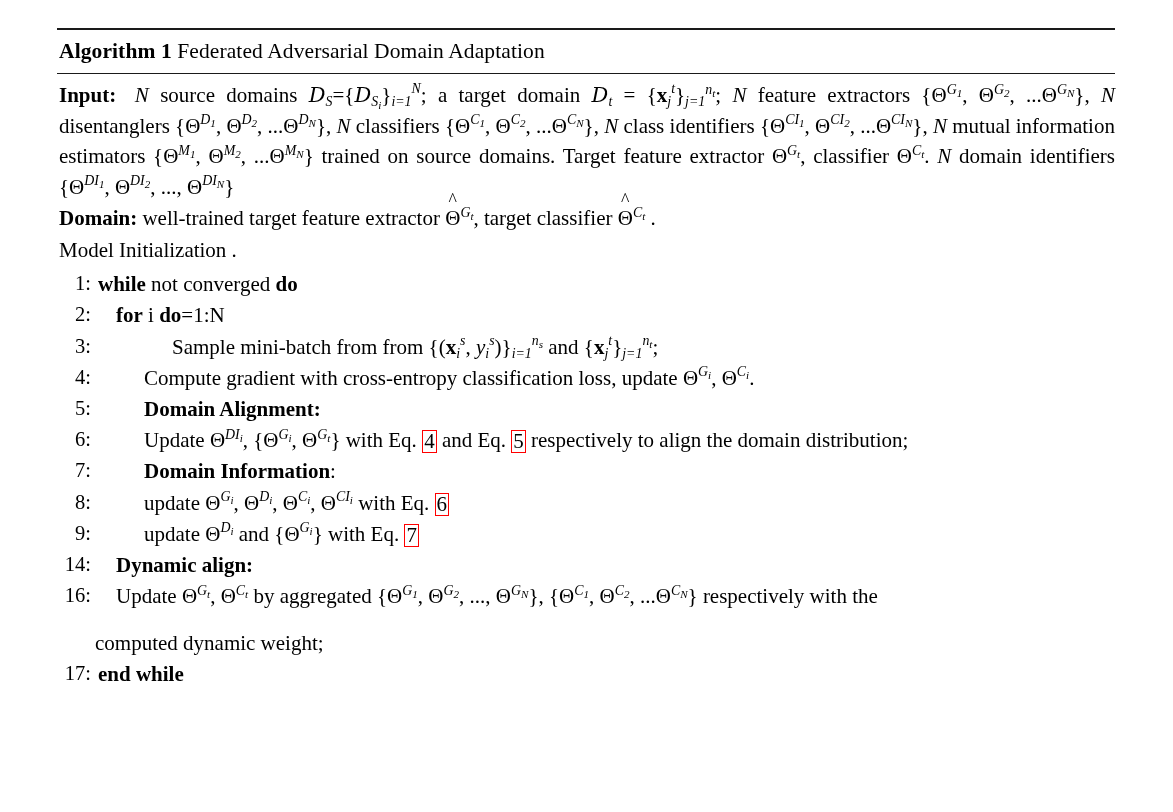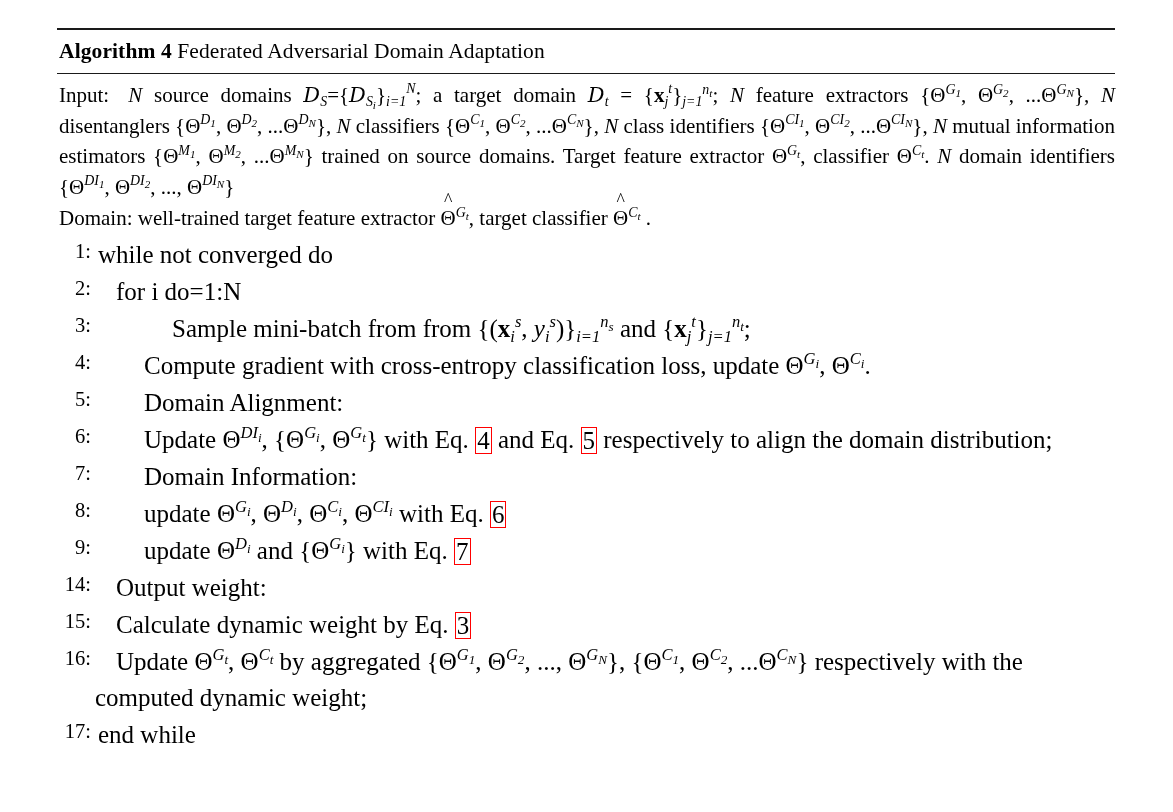--- a/index.html
+++ b/index.html
@@ -45,21 +45,21 @@
     font-size: 21px;
     line-height: 1.455;
   }
   .para {
     text-align: justify;
     text-justify: inter-word;
     margin: 0 0 0 2px;
     padding: 0;
   }
   .para.io { margin-bottom: 1px; }
-  .kw { font-weight: normal; }
+  .kw { font-weight: bold; }
 
   
   .steps {
     margin: 3px 0 0 0;
     padding: 0;
     list-style: none;
   }
   .step {
     display: flex;
     align-items: flex-start;
@@ -69,26 +69,26 @@
   }
   .step-num {
     flex: 0 0 auto;
     width: 34px;
     text-align: right;
     padding-right: 7px;
     font-size: 20.5px;
   }
   .step-text {
     flex: 1 1 auto;
-    font-size: 25px;
+    font-size: 21px;
   }
   .ind1 { padding-left: 18px; }
   .ind2 { padding-left: 46px; }
   .ind3 { padding-left: 74px; }
-  .wrapline { display: block; margin-left: -21px; }
+  .wrapline { display: block; margin-left: -21px; margin-top: 16px; }
 
   
   .mi {
     font-family: "Liberation Serif", "DejaVu Serif", serif;
     font-style: italic;
   }
   .mup {
     font-family: "Liberation Serif", "DejaVu Serif", serif;
     font-style: normal;
   }
@@ -131,38 +131,39 @@
   .sp { display: inline-block; width: 0.35em; }
 </style>
 </head>
 <body>
 
 <div id="algo-block">
 
   <div class="rule-thick"></div>
 
   <div class="algo-title">
-    <span class="kw">Algorithm 4</span>
+    <span class="kw">Algorithm 1</span>
     <span>Federated Adversarial Domain Adaptation</span>
   </div>
 
   <div class="rule-thin"></div>
 
   <div class="algo-body">
 
     <div class="para io">
       <span class="kw">Input:</span><span class="sp"></span>
       <span><span class="mi">N</span> source domains <span class="cal">D</span><sub class="mi">S</sub>={<span class="cal">D</span><sub class="mi">S<sub class="nested mi">i</sub></sub>}<sub class="mi">i=1</sub><sup class="mi">N</sup>; a target domain <span class="cal">D</span><sub class="mi">t</sub> <span class="mup">=</span> {<span class="mbf">x</span><sub class="mi">j</sub><sup class="mi">t</sup>}<sub class="mi">j=1</sub><sup class="mi">n<sub class="nested mi">t</sub></sup>; <span class="mi">N</span> feature extractors {Θ<sup class="mi">G<sub class="nested mi">1</sub></sup>,&nbsp;Θ<sup class="mi">G<sub class="nested mi">2</sub></sup>,&nbsp;...Θ<sup class="mi">G<sub class="nested mi">N</sub></sup>}, <span class="mi">N</span> disentanglers {Θ<sup class="mi">D<sub class="nested mi">1</sub></sup>,&nbsp;Θ<sup class="mi">D<sub class="nested mi">2</sub></sup>,&nbsp;...Θ<sup class="mi">D<sub class="nested mi">N</sub></sup>}, <span class="mi">N</span> classifiers {Θ<sup class="mi">C<sub class="nested mi">1</sub></sup>,&nbsp;Θ<sup class="mi">C<sub class="nested mi">2</sub></sup>,&nbsp;...Θ<sup class="mi">C<sub class="nested mi">N</sub></sup>}, <span class="mi">N</span> class identifiers {Θ<sup class="mi">CI<sub class="nested mi">1</sub></sup>,&nbsp;Θ<sup class="mi">CI<sub class="nested mi">2</sub></sup>,&nbsp;...Θ<sup class="mi">CI<sub class="nested mi">N</sub></sup>}, <span class="mi">N</span> mutual information estimators {Θ<sup class="mi">M<sub class="nested mi">1</sub></sup>,&nbsp;Θ<sup class="mi">M<sub class="nested mi">2</sub></sup>,&nbsp;...Θ<sup class="mi">M<sub class="nested mi">N</sub></sup>} trained on source domains. Target feature extractor Θ<sup class="mi">G<sub class="nested mi">t</sub></sup>, classifier Θ<sup class="mi">C<sub class="nested mi">t</sub></sup>. <span class="mi">N</span> domain identifiers {Θ<sup class="mi">DI<sub class="nested mi">1</sub></sup>,&nbsp;Θ<sup class="mi">DI<sub class="nested mi">2</sub></sup>,&nbsp;...,&nbsp;Θ<sup class="mi">DI<sub class="nested mi">N</sub></sup>}</span>
     </div>
 
     <div class="para io">
       <span class="kw">Domain:</span>
       <span>well-trained target feature extractor <span class="hat">Θ<span class="hatmark">^</span></span><sup class="mi">G<sub class="nested mi">t</sub></sup>, target classifier <span class="hat">Θ<span class="hatmark">^</span></span><sup class="mi">C<sub class="nested mi">t</sub></sup> .</span>
     </div>
 
+    <div class="para">Model Initialization .</div>
 
     <div class="steps">
 
       <div class="step">
         <div class="step-num">1:</div>
         <div class="step-text"><span class="kw">while</span> not converged <span class="kw">do</span></div>
       </div>
 
       <div class="step">
         <div class="step-num">2:</div>
@@ -203,27 +204,23 @@
         <div class="step-num">9:</div>
         <div class="step-text ind2">update Θ<sup class="mi">D<sub class="nested mi">i</sub></sup> and {Θ<sup class="mi">G<sub class="nested mi">i</sub></sup>} with Eq.&nbsp;<span class="eqref">7</span></div>
       </div>
 
 
 
 
 
       <div class="step">
         <div class="step-num">14:</div>
-        <div class="step-text ind1"><span class="kw">Output weight:</span></div>
-      </div>
-
-      <div class="step">
-        <div class="step-num">15:</div>
-        <div class="step-text ind1">Calculate dynamic weight by Eq.&nbsp;<span class="eqref">3</span></div>
-      </div>
+        <div class="step-text ind1"><span class="kw">Dynamic align:</span></div>
+      </div>
+
 
       <div class="step">
         <div class="step-num">16:</div>
         <div class="step-text ind1" style="text-align:justify;">Update Θ<sup class="mi">G<sub class="nested mi">t</sub></sup>,&nbsp;Θ<sup class="mi">C<sub class="nested mi">t</sub></sup> by aggregated {Θ<sup class="mi">G<sub class="nested mi">1</sub></sup>,&nbsp;Θ<sup class="mi">G<sub class="nested mi">2</sub></sup>,&nbsp;...,&nbsp;Θ<sup class="mi">G<sub class="nested mi">N</sub></sup>}, {Θ<sup class="mi">C<sub class="nested mi">1</sub></sup>,&nbsp;Θ<sup class="mi">C<sub class="nested mi">2</sub></sup>,&nbsp;...Θ<sup class="mi">C<sub class="nested mi">N</sub></sup>} respectively with the <span class="wrapline">computed dynamic weight;</span></div>
       </div>
 
       <div class="step">
         <div class="step-num">17:</div>
         <div class="step-text"><span class="kw">end while</span></div>
       </div>

